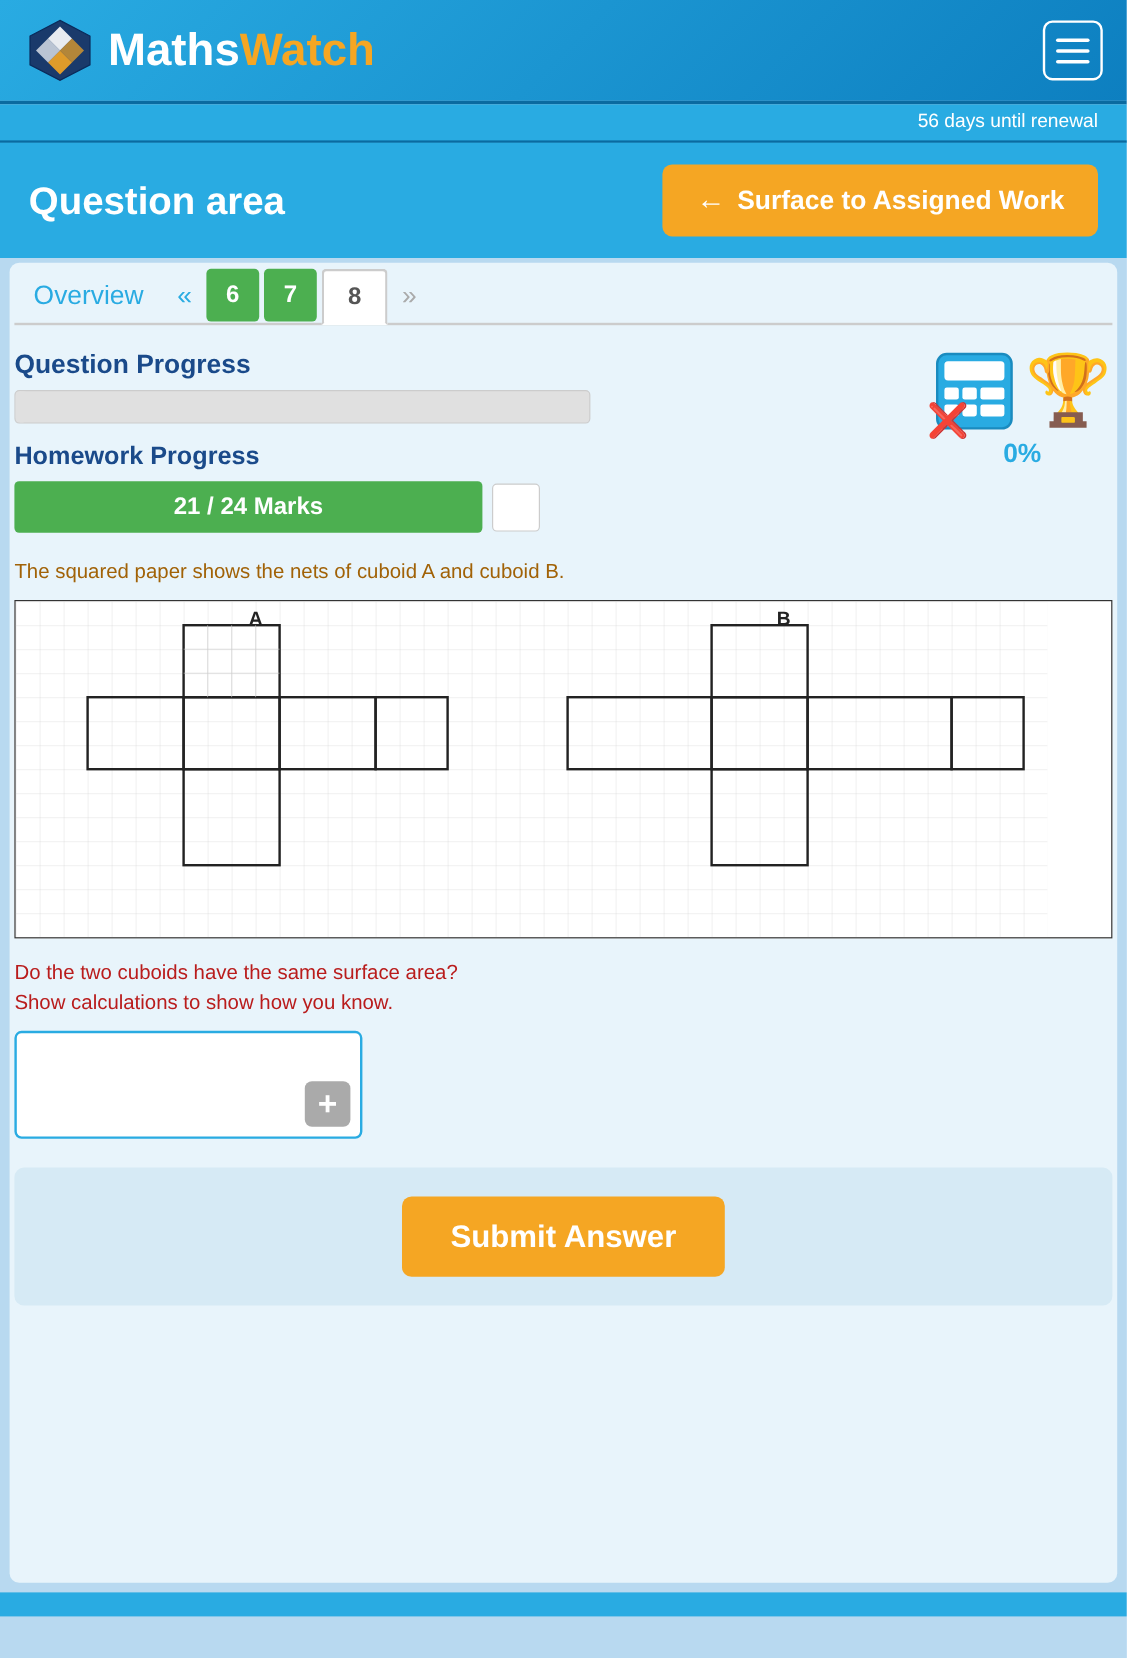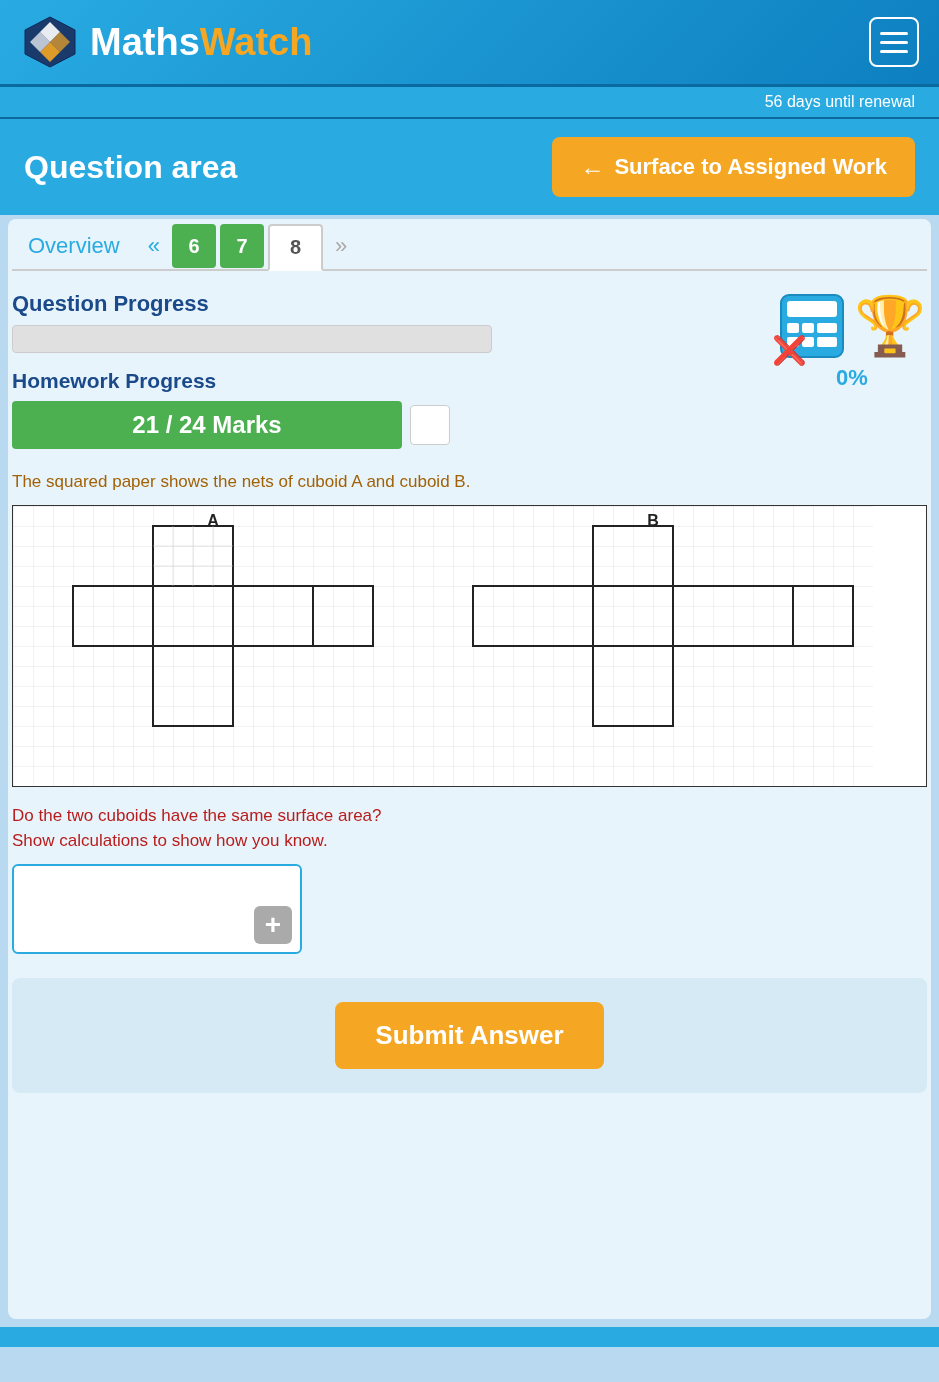--- a/index.html
+++ b/index.html
@@ -186,21 +186,21 @@
       margin-bottom: 8px;
     }
     .homework-bar-container {
       display: flex;
       align-items: center;
       gap: 8px;
     }
     .homework-bar {
       background: #4caf50;
       color: white;
-      font-size: 24px;
+      font-size: 20px;
       font-weight: bold;
       padding: 10px 0;
       width: 390px;
       text-align: center;
       border-radius: 4px;
     }
     .homework-bar-end {
       width: 40px;
       height: 40px;
       background: white;

